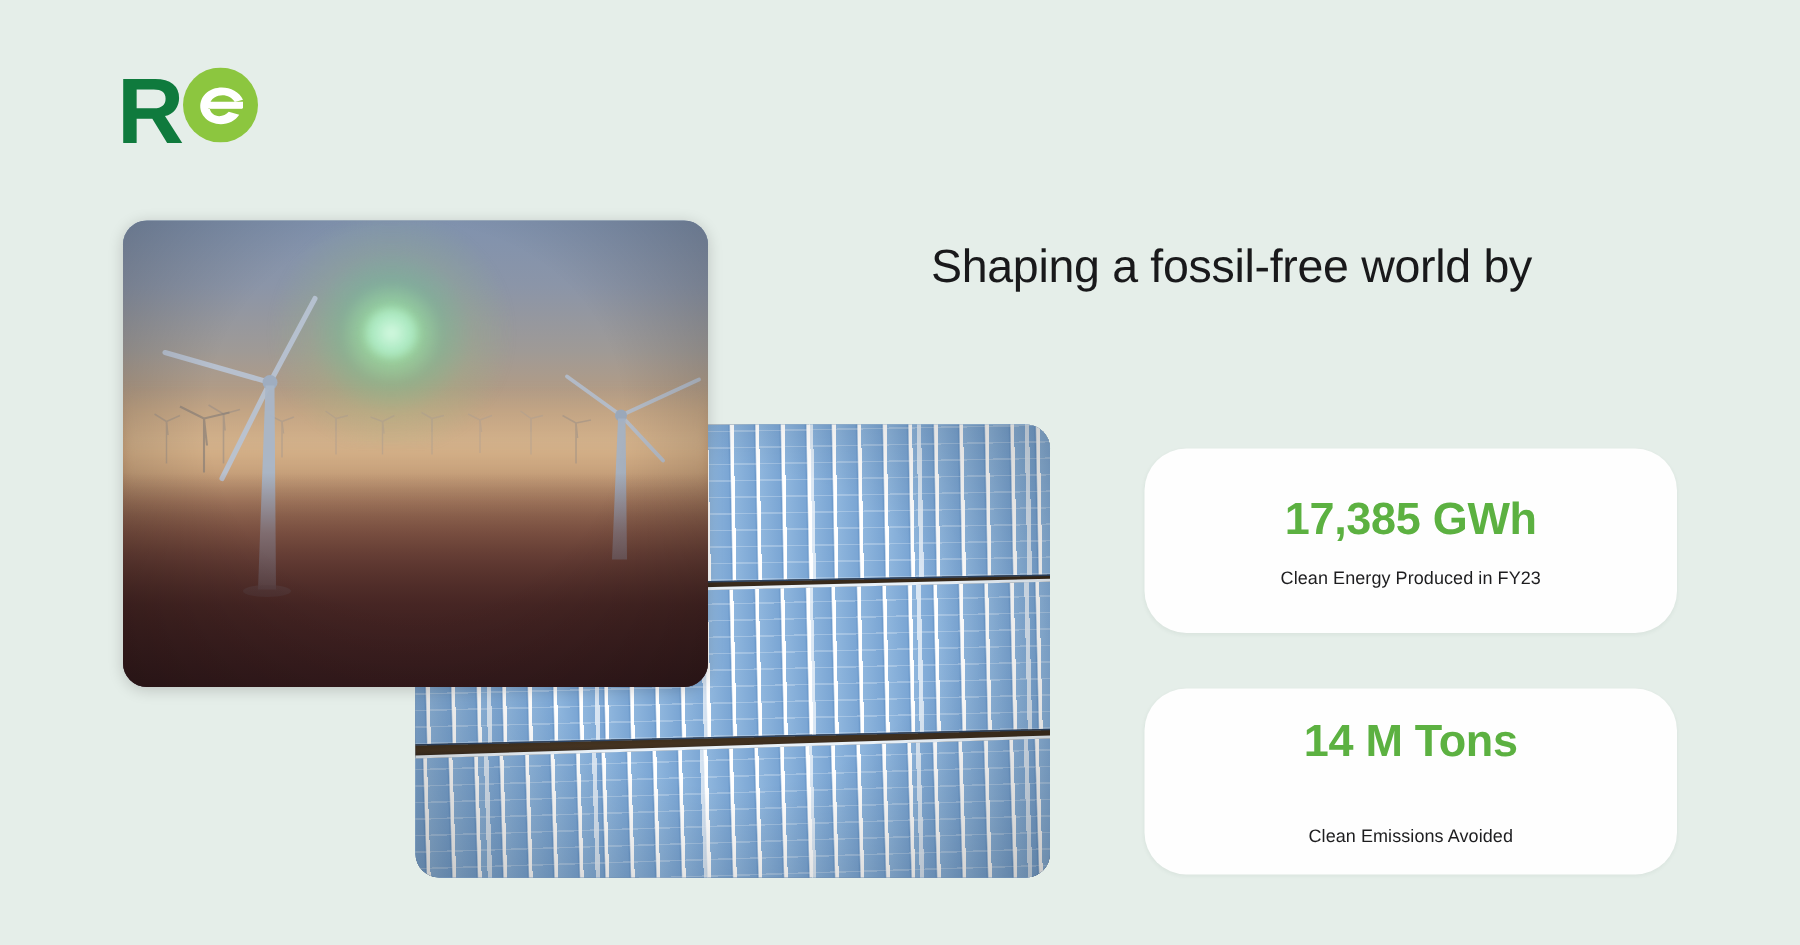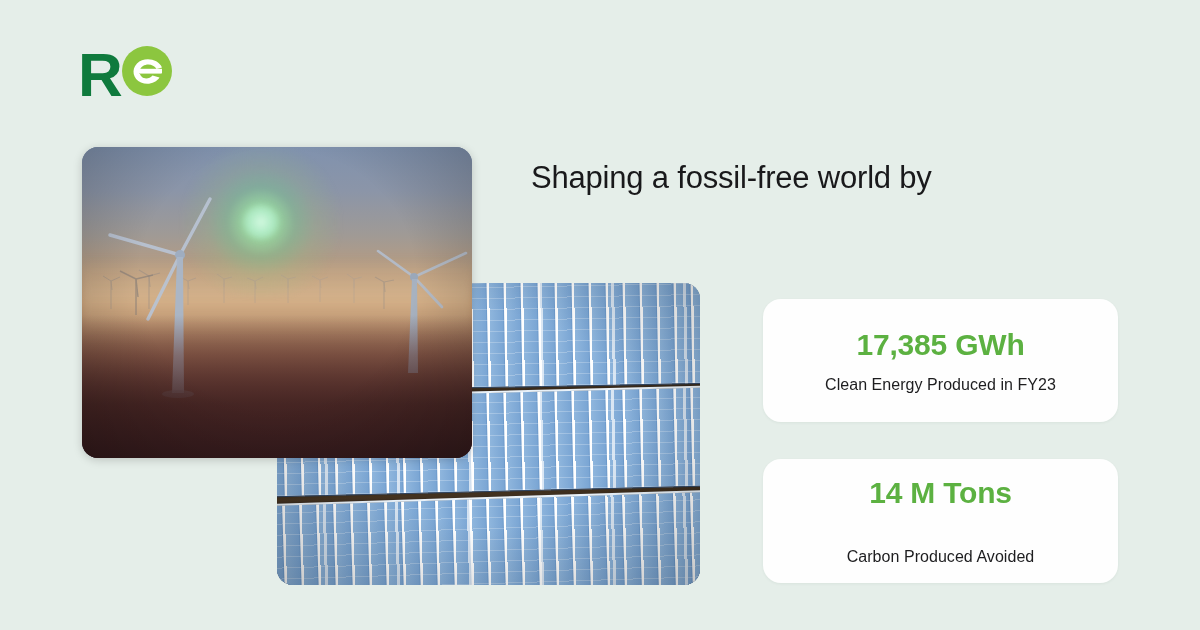--- a/index.html
+++ b/index.html
@@ -197,46 +197,46 @@
   .headline {
     position: absolute;
     left: 531px;
     top: 155px;
     width: 580px;
     font-size: 31px;
     line-height: 45px;
     color: #19191b;
     letter-spacing: -0.2px;
   }
-  .headline div { white-space: nowrap; }
+  .headline div { white-space: nowrap; text-align: center; }
 
   
   .stat-card {
     position: absolute;
     left: 763px;
     width: 355px;
     background: #fefefe;
-    border-radius: 18px;
+    border-radius: 28px;
     box-shadow: 0 1px 3px rgba(40,70,55,.06);
     display: flex;
     flex-direction: column;
     align-items: center;
     justify-content: center;
   }
   .card-1 { top: 299px; height: 123px; }
   .card-2 { top: 459px; height: 124px; gap: 24px; }
   .stat-value {
     font-size: 30px;
     font-weight: bold;
     color: #5cb141;
     letter-spacing: -0.2px;
     margin-bottom: 14px;
   }
   .stat-label {
-    font-size: 16px;
+    font-size: 12px;
     color: #1d1d1f;
     letter-spacing: 0.05px;
   }
 </style>
 </head>
 <body>
 
 <div class="canvas">
 
   <div class="logo">
@@ -401,16 +401,16 @@
     <div>Shaping a fossil-free world by</div>
   </div>
 
   <div class="stat-card card-1">
     <div class="stat-value">17,385 GWh</div>
     <div class="stat-label">Clean Energy Produced in FY23</div>
   </div>
 
   <div class="stat-card card-2">
     <div class="stat-value">14 M Tons</div>
-    <div class="stat-label">Carbon Produced Avoided</div>
+    <div class="stat-label">Clean Emissions Avoided</div>
   </div>
 
 </div>
 
 </body></html>

